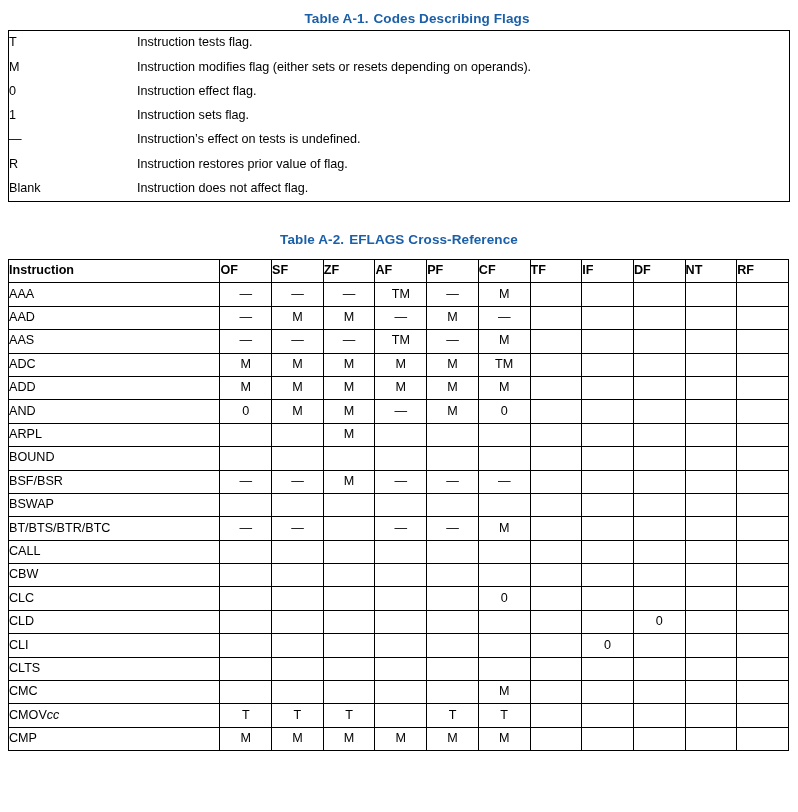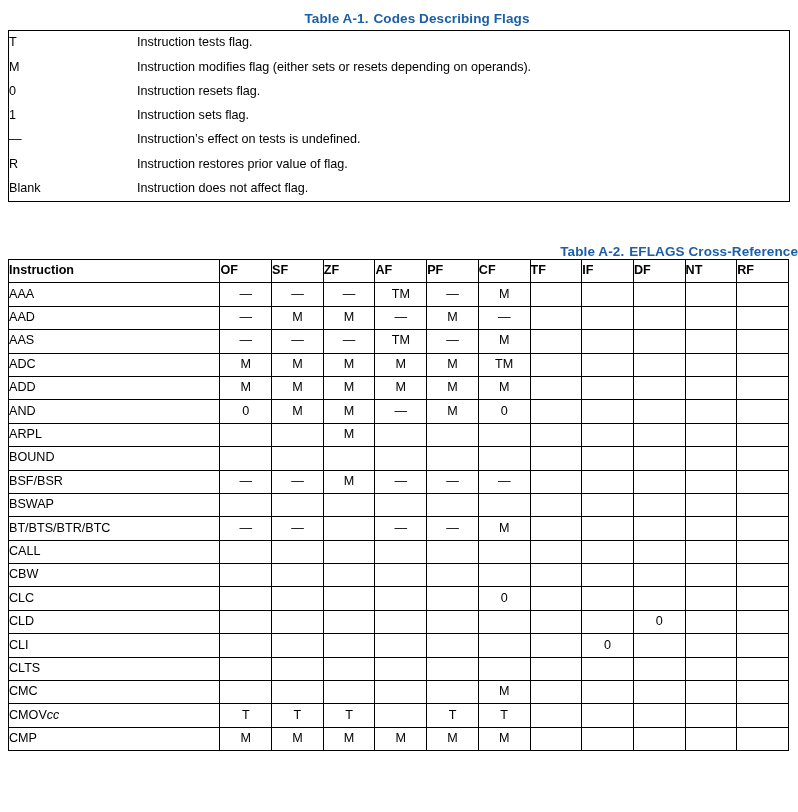--- a/index.html
+++ b/index.html
@@ -114,21 +114,21 @@
           <tr>
             <td class="t1-code">T</td>
             <td class="t1-desc">Instruction tests flag.</td>
           </tr>
           <tr>
             <td class="t1-code">M</td>
             <td class="t1-desc">Instruction modifies flag (either sets or resets depending on operands).</td>
           </tr>
           <tr>
             <td class="t1-code">0</td>
-            <td class="t1-desc">Instruction resets flag.</td>
+            <td class="t1-desc">Instruction effect flag.</td>
           </tr>
           <tr>
             <td class="t1-code">1</td>
             <td class="t1-desc">Instruction sets flag.</td>
           </tr>
           <tr>
             <td class="t1-code">—</td>
             <td class="t1-desc">Instruction’s effect on tests is undefined.</td>
           </tr>
           <tr>
@@ -136,21 +136,21 @@
             <td class="t1-desc">Instruction restores prior value of flag.</td>
           </tr>
           <tr>
             <td class="t1-code">Blank</td>
             <td class="t1-desc">Instruction does not affect flag.</td>
           </tr>
         </tbody>
     </table>
   </div>
 
-  <div class="caption" style="position:absolute; left:0; top:244px; width:798px;text-align:right;">
+  <div class="caption" style="position:absolute; left:0; top:232px; width:798px;">
     <span class="cap-num">Table A-2.</span><span>EFLAGS Cross-Reference</span>
   </div>
 
   <div class="t2-wrap">
     <table class="t2">
       <thead>
         <tr>
             <th class="t2-h-instr">Instruction</th>
             <th class="t2-h-flag">OF</th>
             <th class="t2-h-flag">SF</th>

